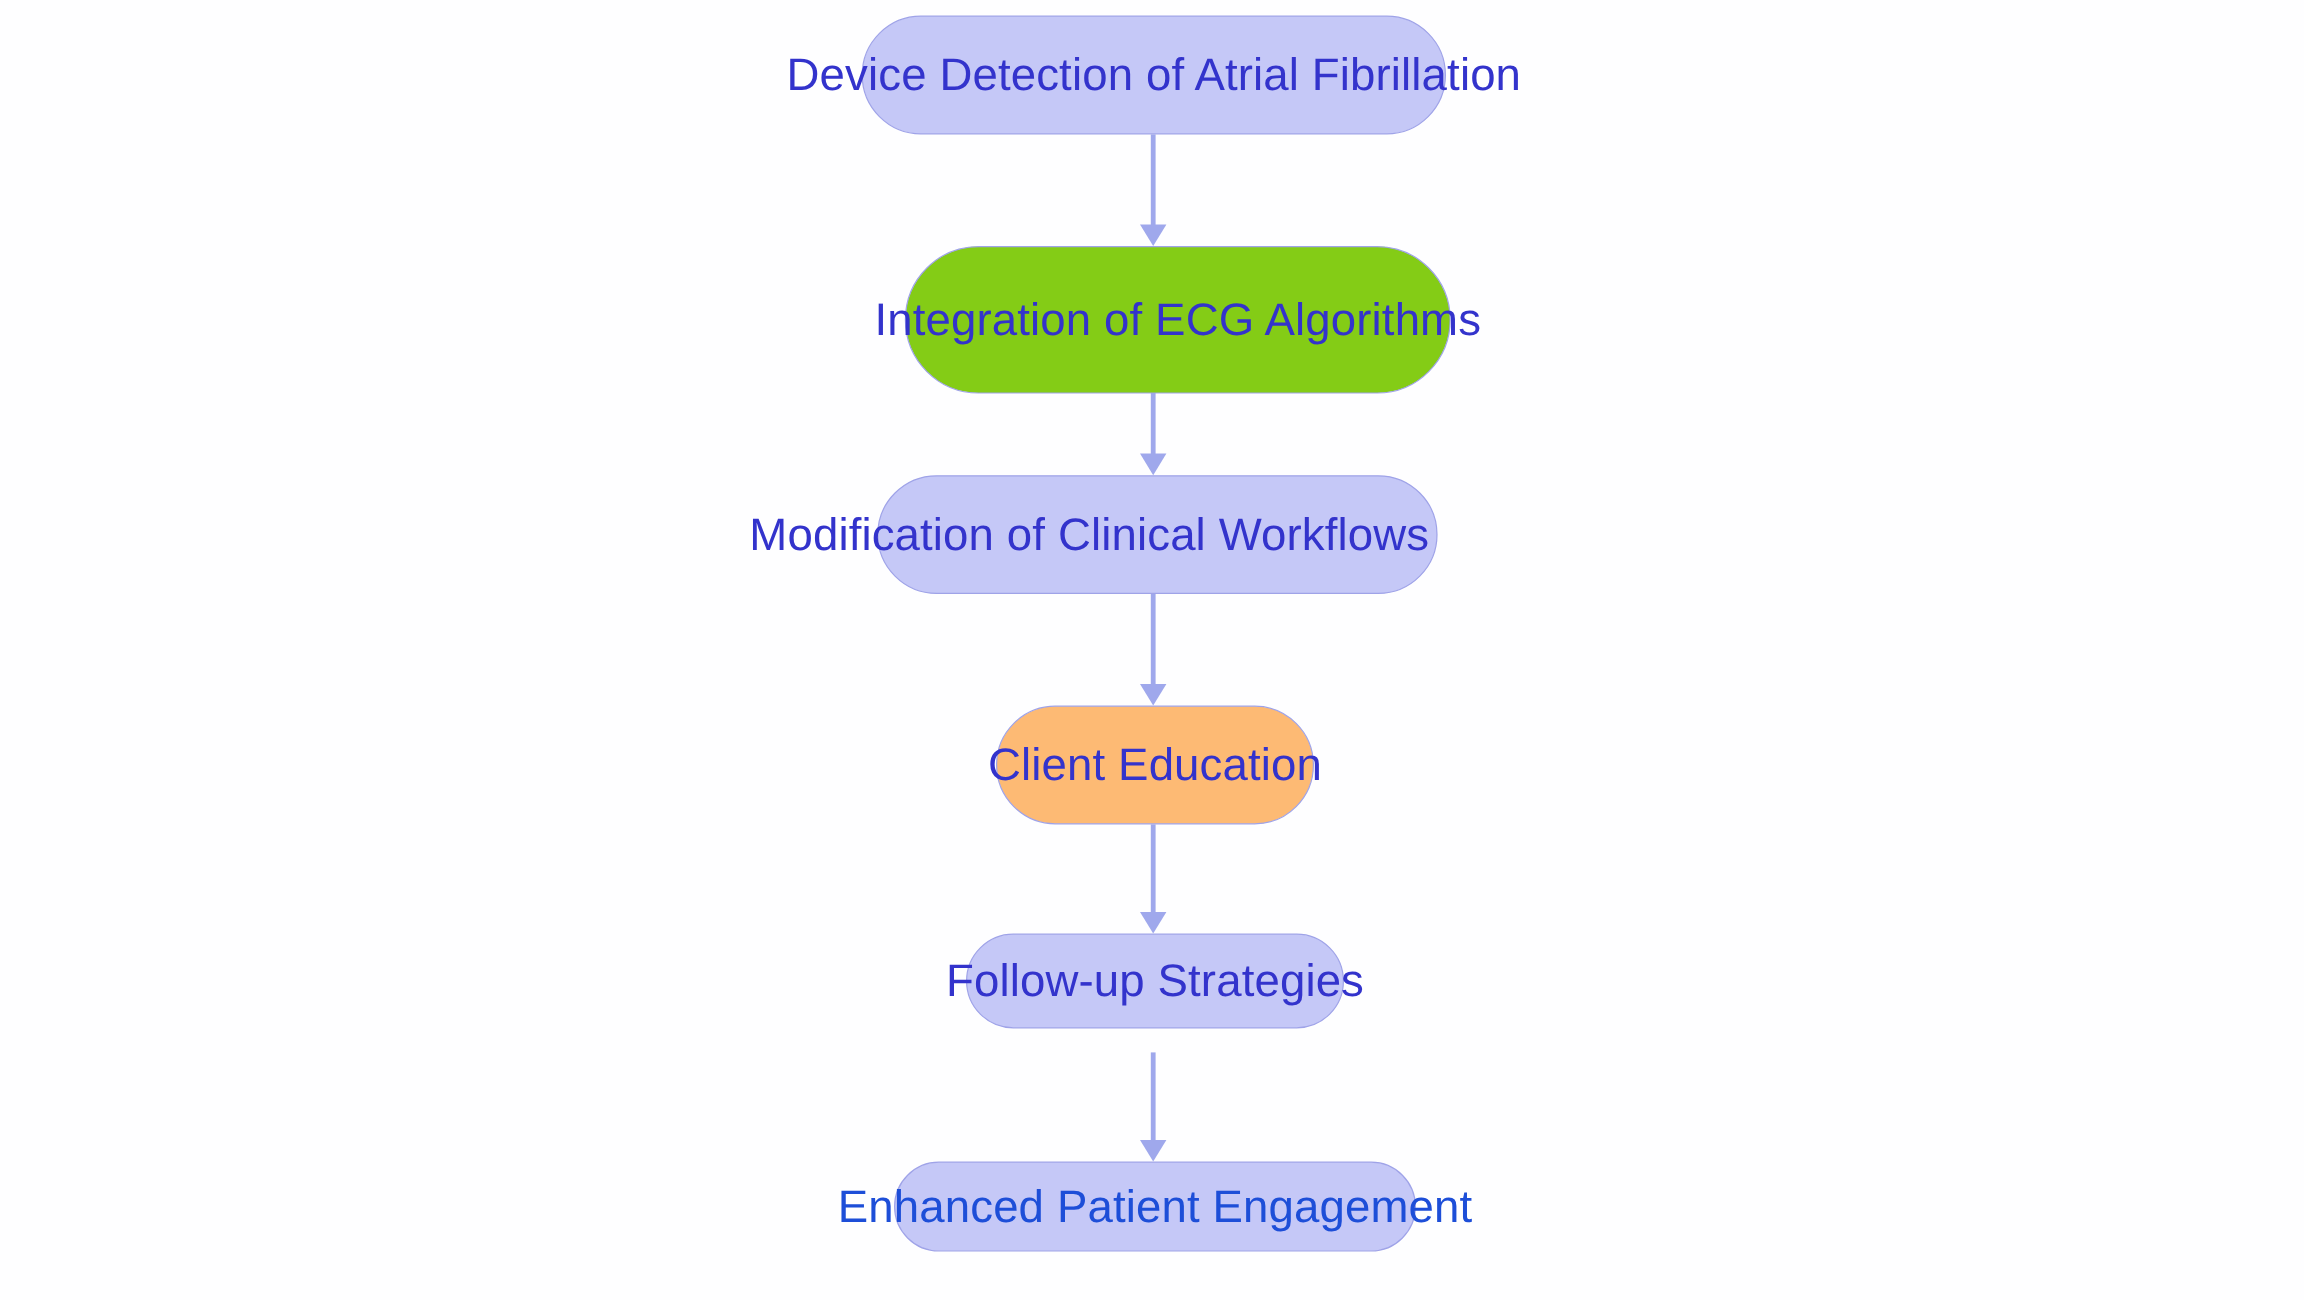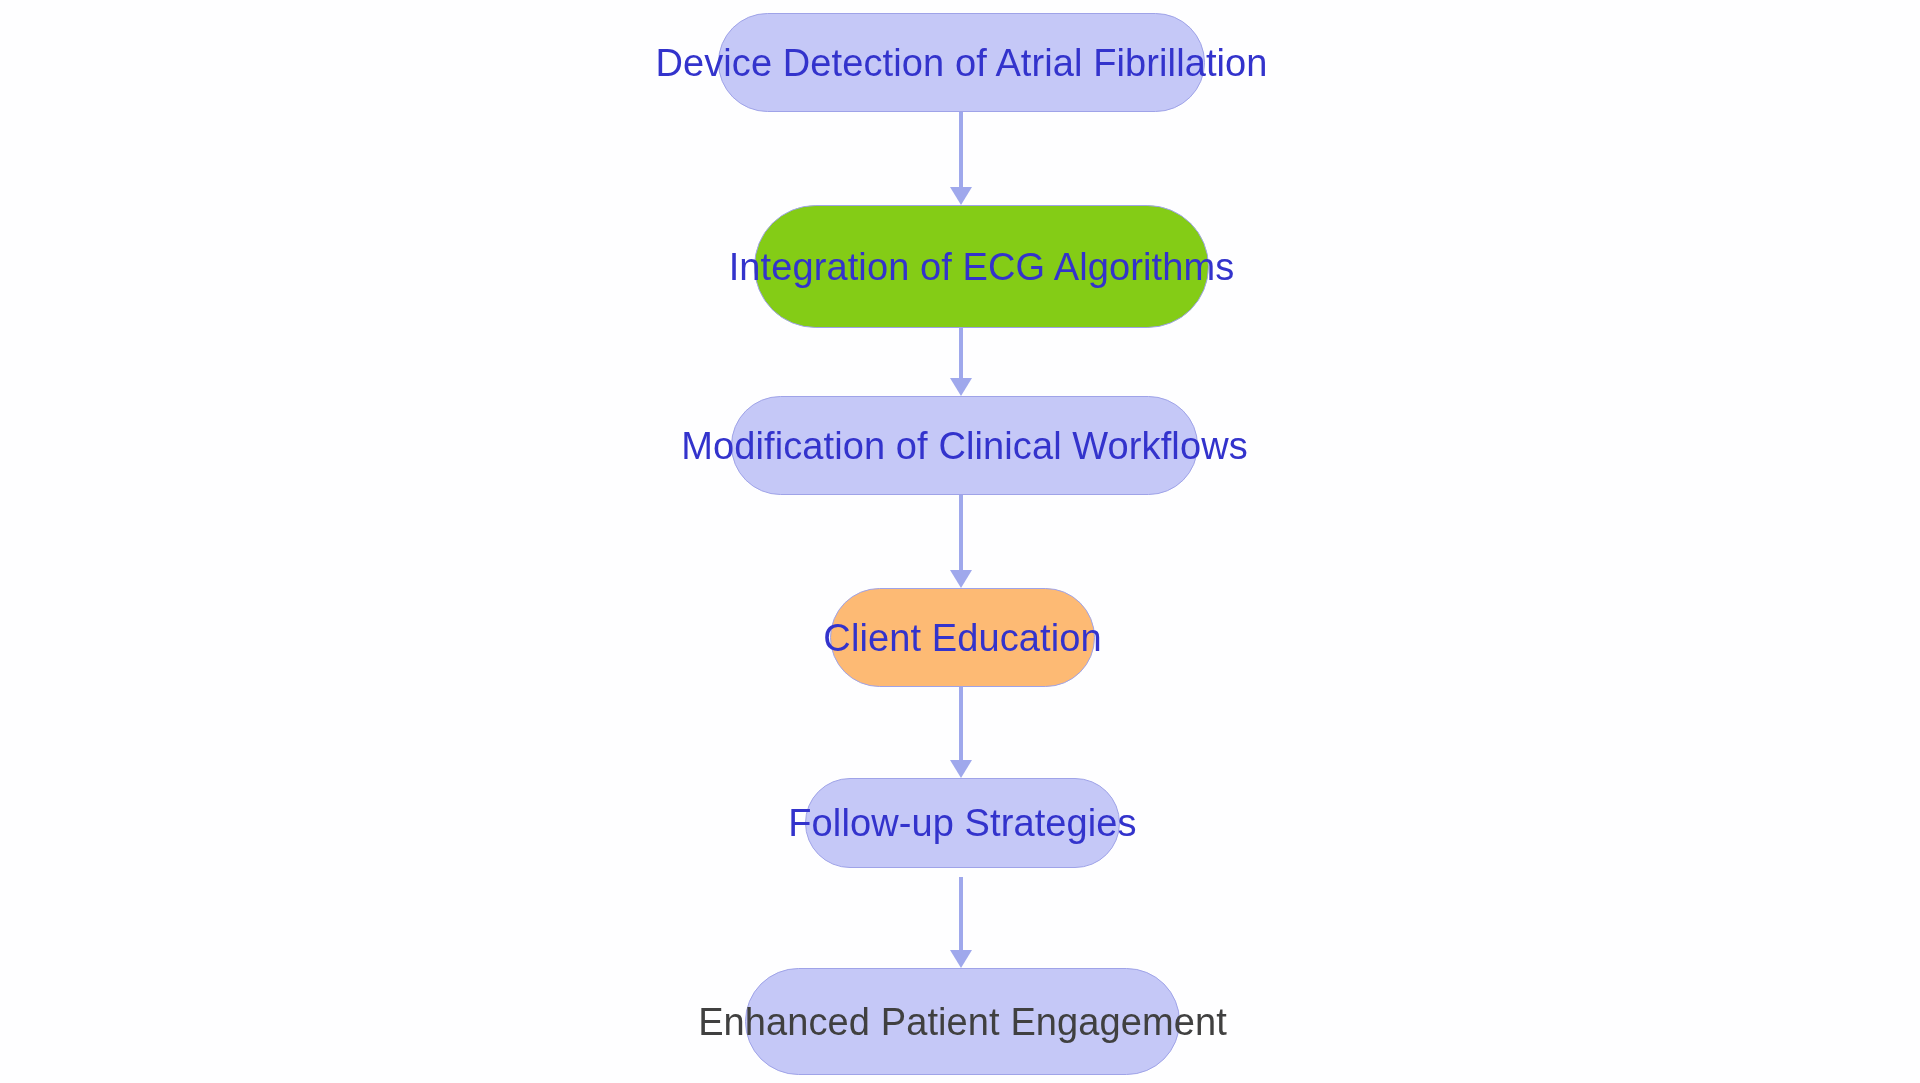--- a/index.html
+++ b/index.html
@@ -92,25 +92,25 @@
     <div class="flow-arrow" style="left: 961px; top: 877px;">
       <div class="arrow-shaft" style="height: 75px; background: rgb(159, 168, 236);"></div>
       <div class="arrow-head" style="top: 73px; border-top-color: rgb(159, 168, 236);"></div>
     </div>
     <div class="flow-node" style="left: 718px; top: 13px; width: 487px; height: 99px; background: rgb(197, 200, 247); border-color: rgb(159, 163, 232); color: rgb(51, 51, 204);">
       <span class="node-label">Device Detection of Atrial Fibrillation</span>
     </div>
     <div class="flow-node" style="left: 754px; top: 205px; width: 455px; height: 123px; background: #84cc16; border-color: rgb(159, 163, 232); color: rgb(51, 51, 204);">
       <span class="node-label">Integration of ECG Algorithms</span>
     </div>
-    <div class="flow-node" style="left: 731px; top: 396px; width: 467px; height: 99px; background: rgb(197, 200, 247); border-color: rgb(159, 163, 232); color: rgb(51, 51, 204);">
+    <div class="flow-node" style="left: 731px; top: 396px; width: 467px; height: 99px; background: rgb(197, 200, 247); border-color: rgb(159, 163, 232); color: rgb(51, 51, 204); justify-content: flex-end;">
       <span class="node-label">Modification of Clinical Workflows</span>
     </div>
     <div class="flow-node" style="left: 830px; top: 588px; width: 265px; height: 99px; background: #fdba74; border-color: rgb(159, 163, 232); color: rgb(51, 51, 204);">
       <span class="node-label">Client Education</span>
     </div>
-    <div class="flow-node" style="left: 805px; top: 778px; width: 315px; height: 90px; background: rgb(197, 200, 247); border-color: rgb(159, 163, 232); color: rgb(51, 51, 204);">
+    <div class="flow-node" style="left: 805px; top: 778px; width: 315px; height: 79px; background: rgb(197, 200, 247); border-color: rgb(159, 163, 232); color: rgb(51, 51, 204);">
       <span class="node-label">Follow-up Strategies</span>
     </div>
-    <div class="flow-node" style="left: 745px; top: 968px; width: 435px; height: 107px; background: rgb(197, 200, 247); border-color: rgb(159, 163, 232); color: #404040; text-align: right;">
+    <div class="flow-node" style="left: 745px; top: 968px; width: 435px; height: 75px; background: rgb(197, 200, 247); border-color: rgb(159, 163, 232); color: #1d4ed8; text-align: right;">
       <span class="node-label">Enhanced Patient Engagement</span>
     </div>
   </div>
 
 </body></html>

